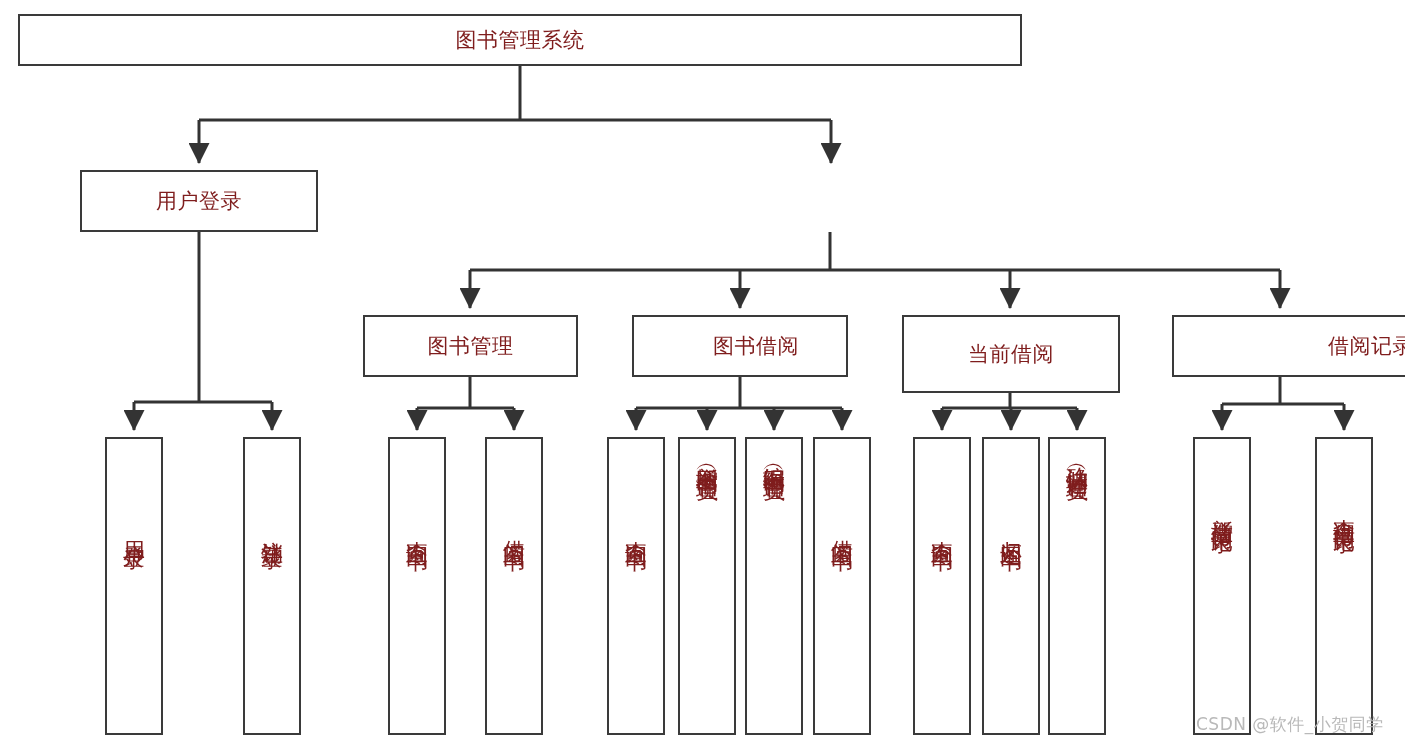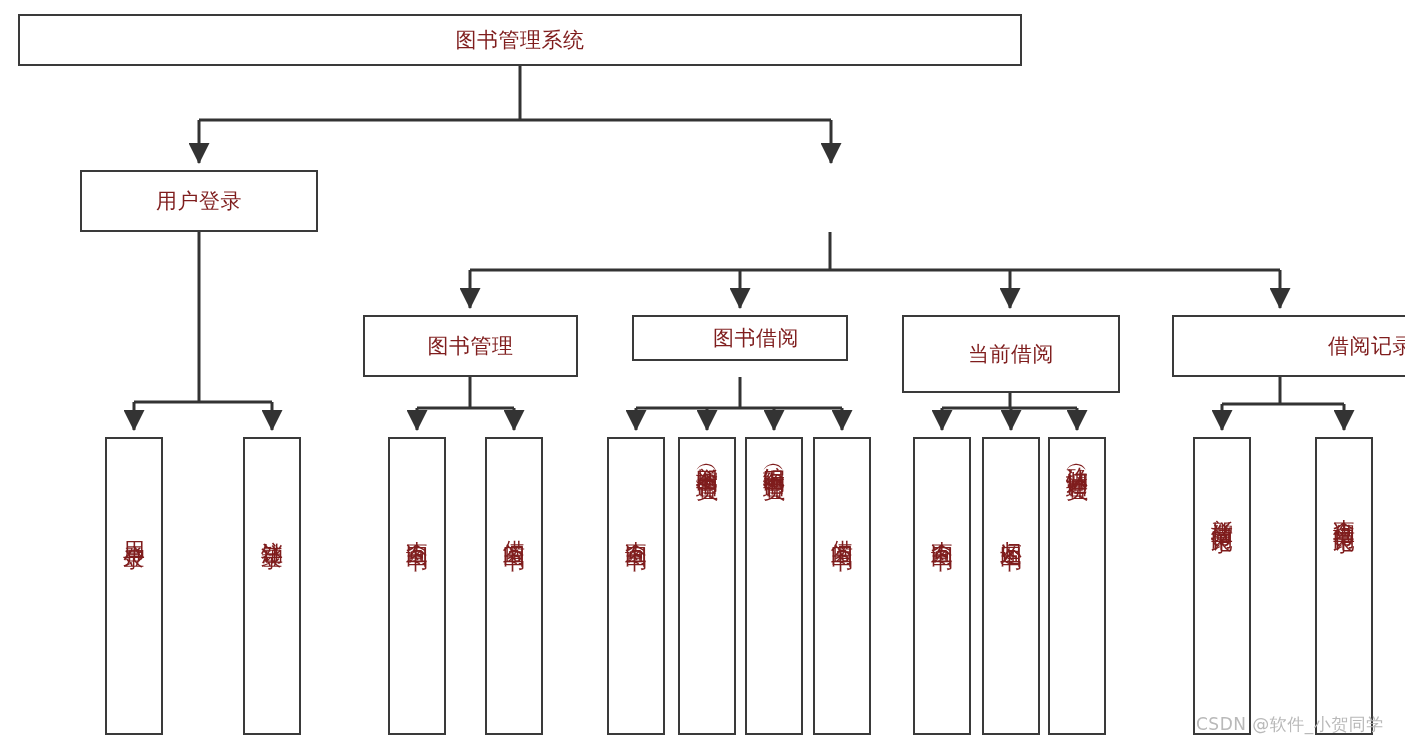--- a/index.html
+++ b/index.html
@@ -143,21 +143,21 @@
     <span class="label">图书管理系统</span>
   </div>
 
   <div class="node horiz" style="left:80px; top:170px; width:238px; height:62px;">
     <span class="label">用户登录</span>
   </div>
 
   <div class="node horiz" style="left:363px; top:315px; width:215px; height:62px;">
     <span class="label">图书管理</span>
   </div>
-  <div class="node horiz" style="left:632px; top:315px; width:216px; height:46px;padding-left:32px;">
+  <div class="node horiz" style="left:632px; top:315px; width:216px; height:62px;padding-left:32px;">
     <span class="label">图书借阅</span>
   </div>
   <div class="node horiz" style="left:902px; top:315px; width:218px; height:78px;">
     <span class="label">当前借阅</span>
   </div>
   <div class="node horiz" style="left:1172px; top:315px; width:244px; height:62px;justify-content:flex-end;">
     <span class="label">借阅记录</span>
   </div>
 
   <div class="node vert mid" style="left:105px; top:437px; width:58px; height:298px;">

